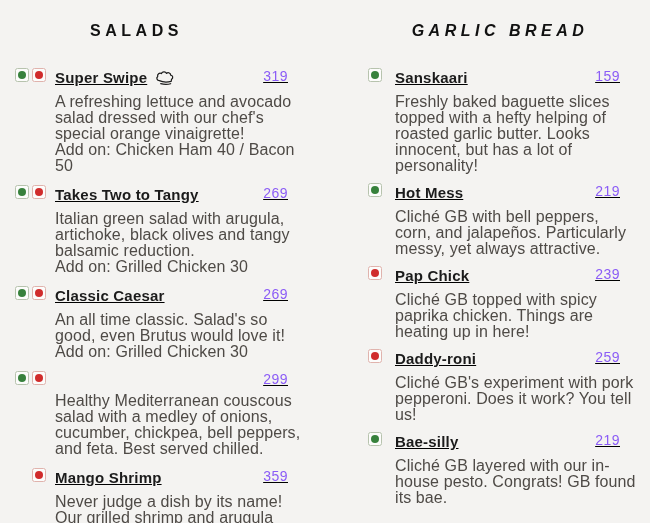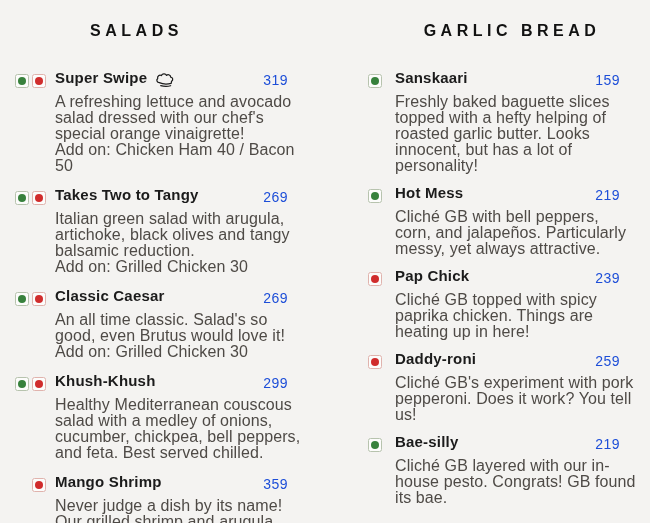--- a/index.html
+++ b/index.html
@@ -19,26 +19,26 @@
     line-height: 26px;
     font-size: 16px;
     font-weight: 700;
     letter-spacing: 4.5px;
     color: #111;
     text-align: center;
     position: relative;
     white-space: nowrap;
   }
   .col-left  .section-title { left: -15px; }
-  .col-right .section-title { left: 18px; }
+  .col-right .section-title { left: 6px; font-style: italic; }
 
   .item { margin-bottom: 11px; }
   .col-right .item { margin-bottom: 9px; }
 
-  .row { display: flex; align-items: flex-end; margin-bottom: 6px; }
+  .row { display: flex; align-items: flex-start; margin-bottom: 6px; text-decoration: underline; }
 
   .inds {
     display: flex; gap: 3px;
     justify-content: flex-end;
     flex-shrink: 0;
     align-items: center;
   }
   .col-left  .inds { width: 31px; margin-right: 9px; }
   .col-right .inds { width: 14px; margin-right: 13px; }
 
@@ -63,21 +63,21 @@
     color: #1b1b1b;
     line-height: 20px;
     white-space: nowrap;
   }
   .hat-icon { margin-left: 7px; flex-shrink: 0; position: relative; top: 1px; }
 
   .price {
     margin-left: auto;
     font-size: 14px;
     font-weight: 500;
-    color: #1d4ed8;
+    color: #8b5cf6;
     padding-left: 8px;
     letter-spacing: .5px;
   }
 
   .desc {
     font-size: 16px;
     line-height: 16px;
     color: #4e4a46;
     letter-spacing: .1px;
   }
@@ -150,21 +150,20 @@
     <div class="item">
       <div class="row">
         <span class="inds">
             <span class="ind veg">
               <i class="dot"></i>
             </span>
             <span class="ind nonveg">
               <i class="dot"></i>
             </span>
           </span>
-        <span class="name">Khush-Khush</span>
         <span class="price">299</span>
       </div>
       <div class="desc">Healthy Mediterranean couscous salad with a medley of onions, cucumber, chickpea, bell peppers, and feta. Best served chilled.</div>
     </div>
 
     <div class="item">
       <div class="row">
         <span class="inds">
             <span class="ind nonveg">
               <i class="dot"></i>

